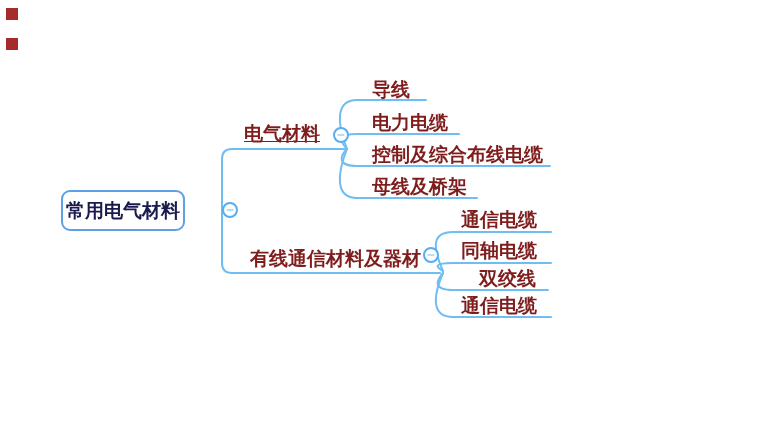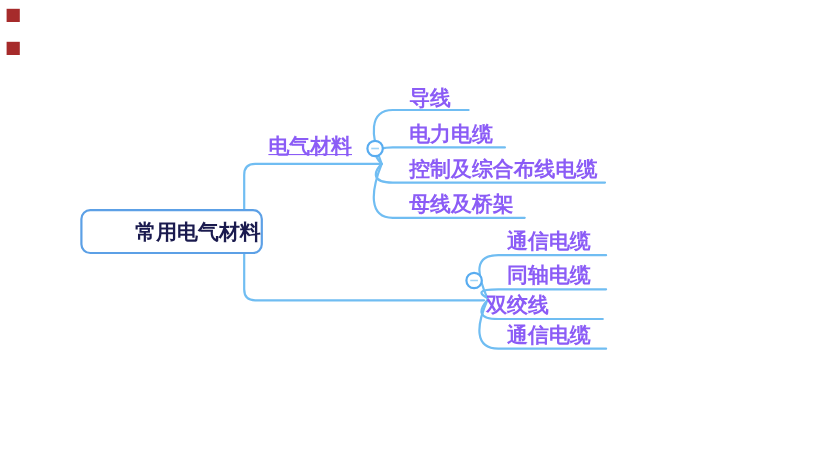--- a/index.html
+++ b/index.html
@@ -18,35 +18,34 @@
     background: #a62b2b;
   }
   .marker.m1 { left: 6px; top: 8px; }
   .marker.m2 { left: 6px; top: 38px; }
   svg.wires { position: absolute; left: 0; top: 0; }
   .topic {
     position: absolute;
     font-weight: 700;
     font-size: 19px;
     line-height: 19px;
-    color: #8b5cf6;
+    color: #7f1d1d;
     white-space: nowrap;
   }
   .root-node {
     position: absolute;
     left: 61px; top: 190px;
-    width: 166px; height: 41px;
+    width: 124px; height: 41px;
     border: 2px solid #5ca0e6;
     border-radius: 9px;
     background: #ffffff;
     box-sizing: border-box;
     display: flex;
     align-items: center;
-    justify-content: flex-end;
-    margin-left: 12px;
+    justify-content: center;
   }
   .root-node .root-label {
     font-weight: 700;
     font-size: 19px;
     color: #1a1a4e;
     white-space: nowrap;
   }
 </style>
 </head>
 <body>
@@ -87,18 +86,19 @@
   <div class="root-node">
     <span class="root-label">常用电气材料</span>
   </div>
 
   <div class="topic" style="left:244px; top:124px;text-decoration:underline;">电气材料</div>
   <div class="topic" style="left:372px; top:80px;">导线</div>
   <div class="topic" style="left:372px; top:113px;">电力电缆</div>
   <div class="topic" style="left:372px; top:177px;">母线及桥架</div>
   <div class="topic" style="left:372px; top:145px;">控制及综合布线电缆</div>
 
+  <div class="topic" style="left:250px; top:249px;">有线通信材料及器材</div>
   <div class="topic" style="left:461px; top:210px;">通信电缆</div>
   <div class="topic" style="left:461px; top:241px;">同轴电缆</div>
-  <div class="topic" style="left:442px; top:269px;text-align:center;">双绞线</div>
+  <div class="topic" style="left:479px; top:269px;text-align:center;">双绞线</div>
   <div class="topic" style="left:461px; top:296px;">通信电缆</div>
 
 </div>
 
 </body></html>

